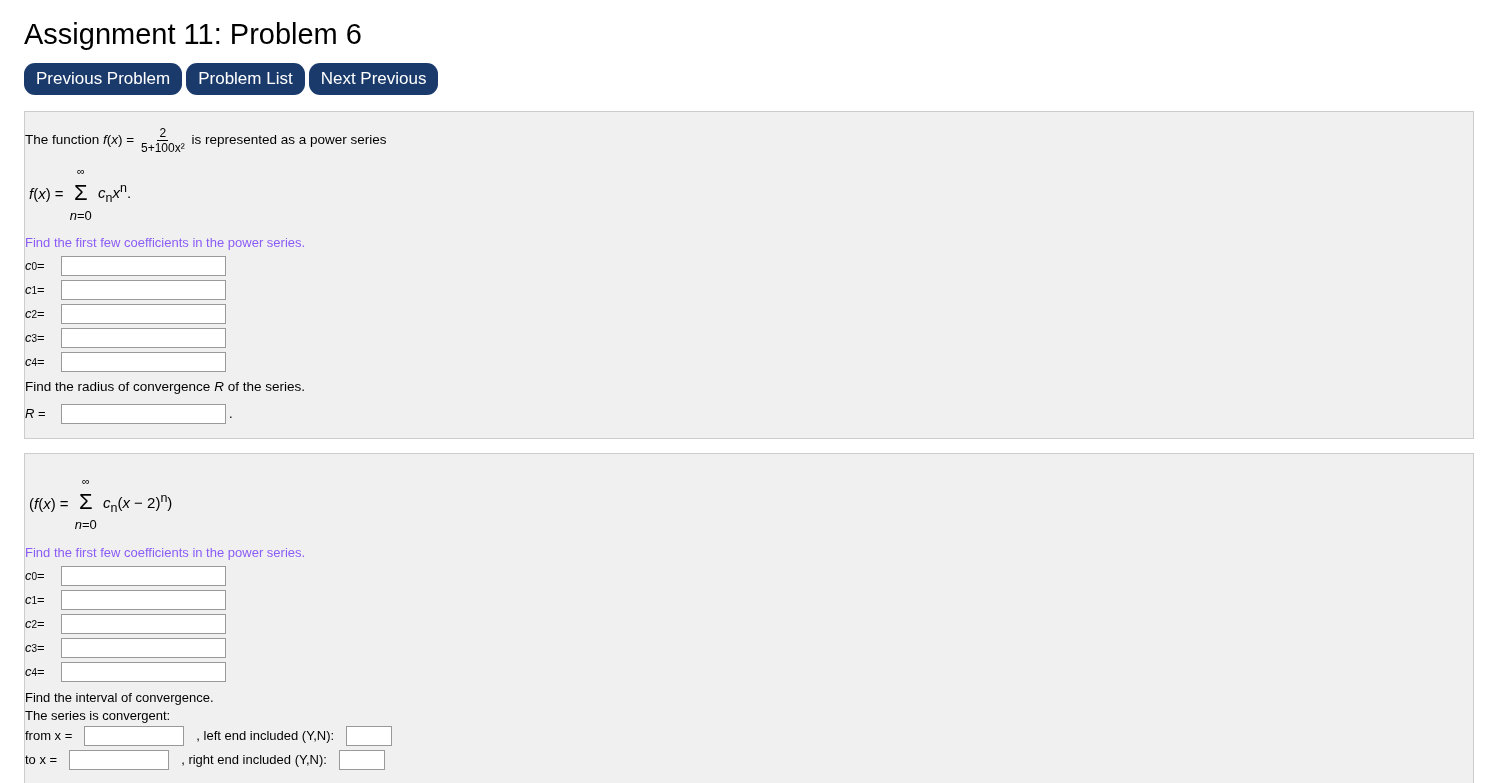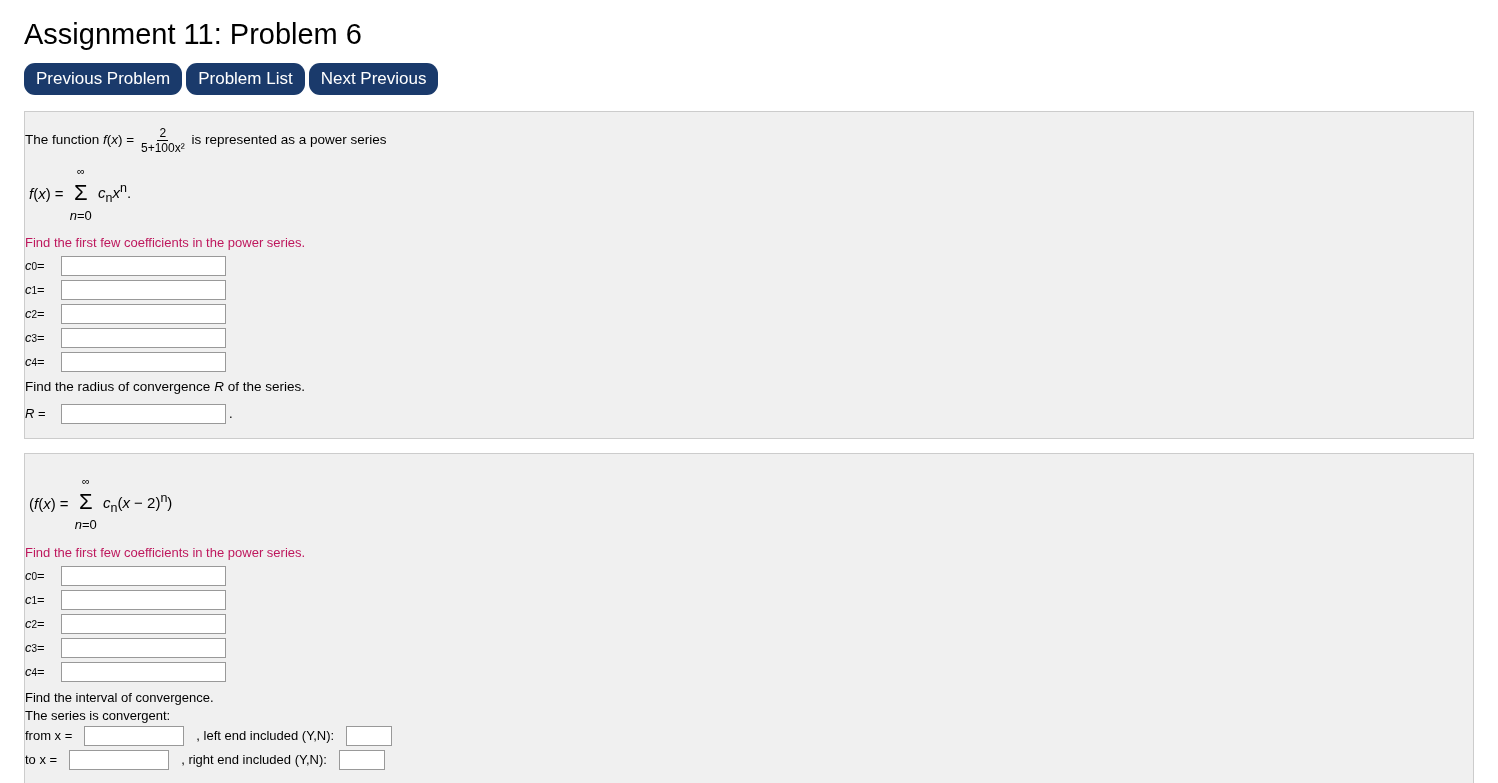--- a/index.html
+++ b/index.html
@@ -44,21 +44,21 @@
     }
 
     .math-display {
       font-size: 15px;
       margin: 4px 0 8px 4px;
       line-height: 1.8;
     }
 
     .coeff-label {
       font-size: 13px;
-      color: #be185d;
+      color: #8b5cf6;
       margin-bottom: 6px;
       margin-top: 4px;
     }
 
     .coeff-row {
       display: flex;
       align-items: center;
       margin-bottom: 4px;
     }
     .coeff-row label {

